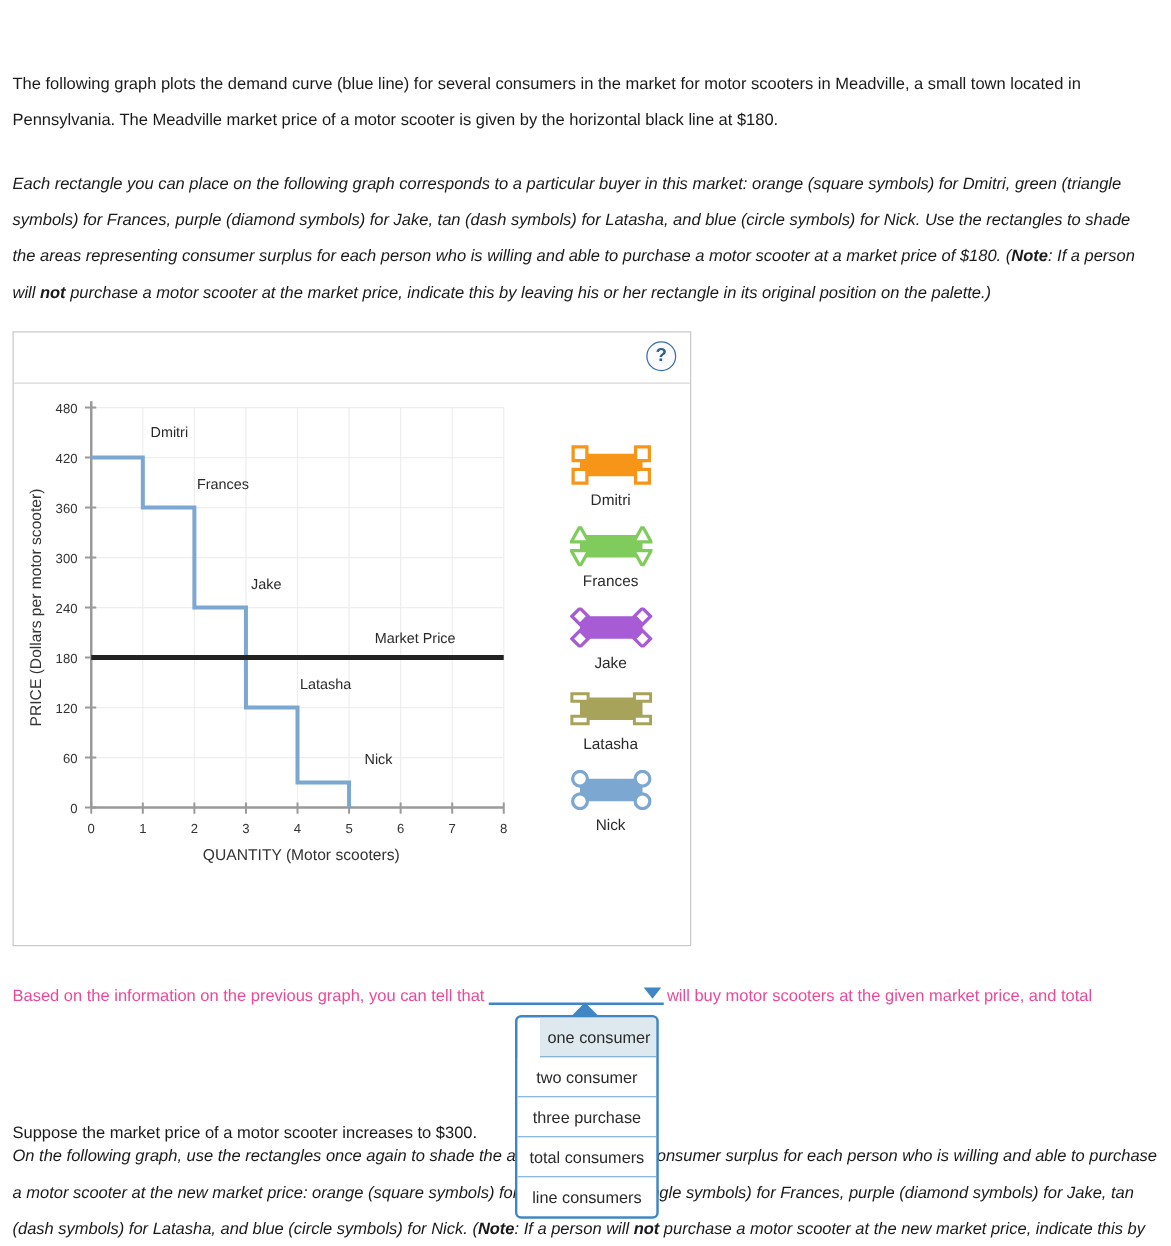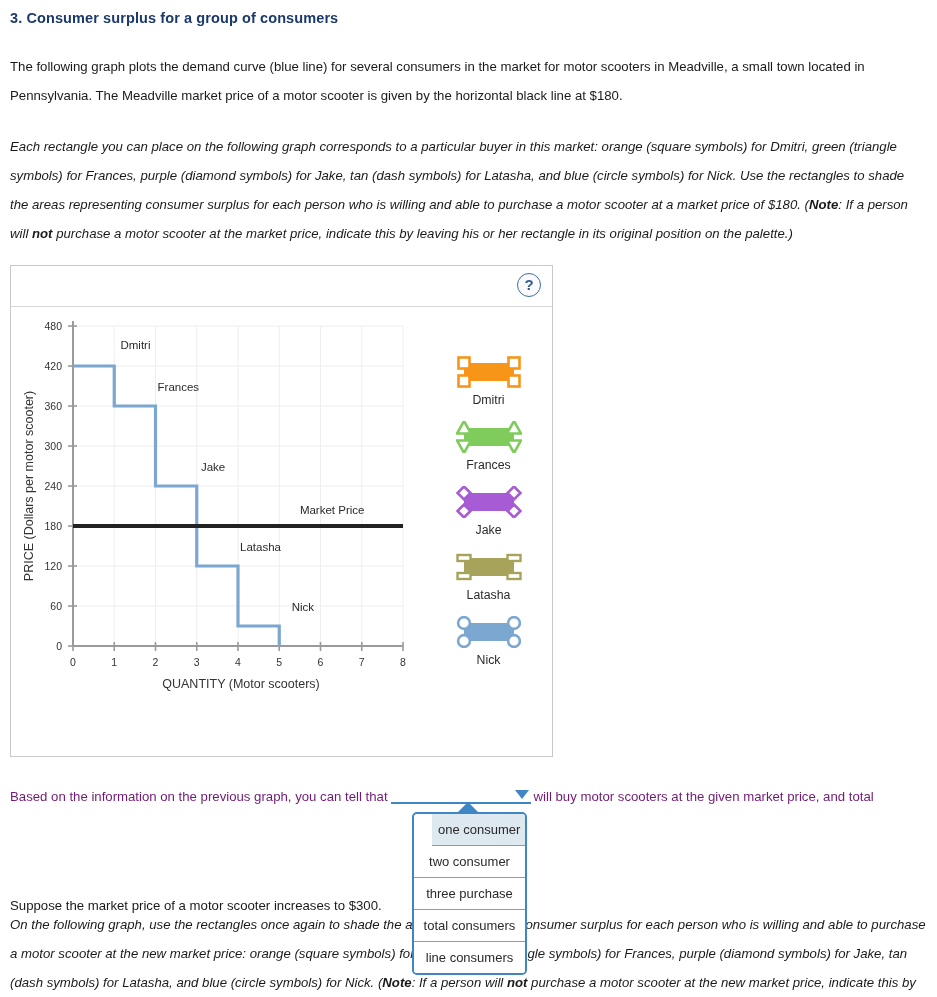--- a/index.html
+++ b/index.html
@@ -88,21 +88,21 @@
     color: #2a2a2a;
     margin-top: 3px;
   }
 
   
   #q-line-1 {
     position: absolute;
     left: 10px; top: 784px;
     width: 925px;
     font-size: 13.2px;
-    color: #701a75;
+    color: #ec4899;
     line-height: 26px;
   }
   #q-line-2 {
     position: absolute;
     left: 10px; top: 808px;
     font-size: 13.2px;
     color: #1a1a1a;
     line-height: 26px;
   }
   #dropdown-trigger {
@@ -186,21 +186,20 @@
     color: #1a1a1a;
     line-height: 29px;
   }
   #para-bottom b { font-weight: bold; font-style: italic; }
 </style>
 </head>
 <body>
 
 <div id="page">
 
-  <div class="q-heading">3. Consumer surplus for a group of consumers</div>
 
   <div class="para" id="para-intro">The following graph plots the demand curve (blue line) for several consumers in the market for motor scooters in Meadville, a small town located in Pennsylvania. The Meadville market price of a motor scooter is given by the horizontal black line at $180.</div>
 
   <div class="para italic" id="para-task"><span>Each rectangle you can place on the following graph corresponds to a particular buyer in this market: orange (square symbols) for Dmitri, green (triangle symbols) for Frances, purple (diamond symbols) for Jake, tan (dash symbols) for Latasha, and blue (circle symbols) for Nick. Use the rectangles to shade the areas representing consumer surplus for each person who is willing and able to purchase a motor scooter at a market price of $180. (</span><b>Note</b><span>: If a person will </span><b>not</b><span> purchase a motor scooter at the market price, indicate this by leaving his or her rectangle in its original position on the palette.)</span></div>
 
   <div id="graph-panel">
     <div id="panel-header">
       <div id="help-icon">?</div>
     </div>
 

